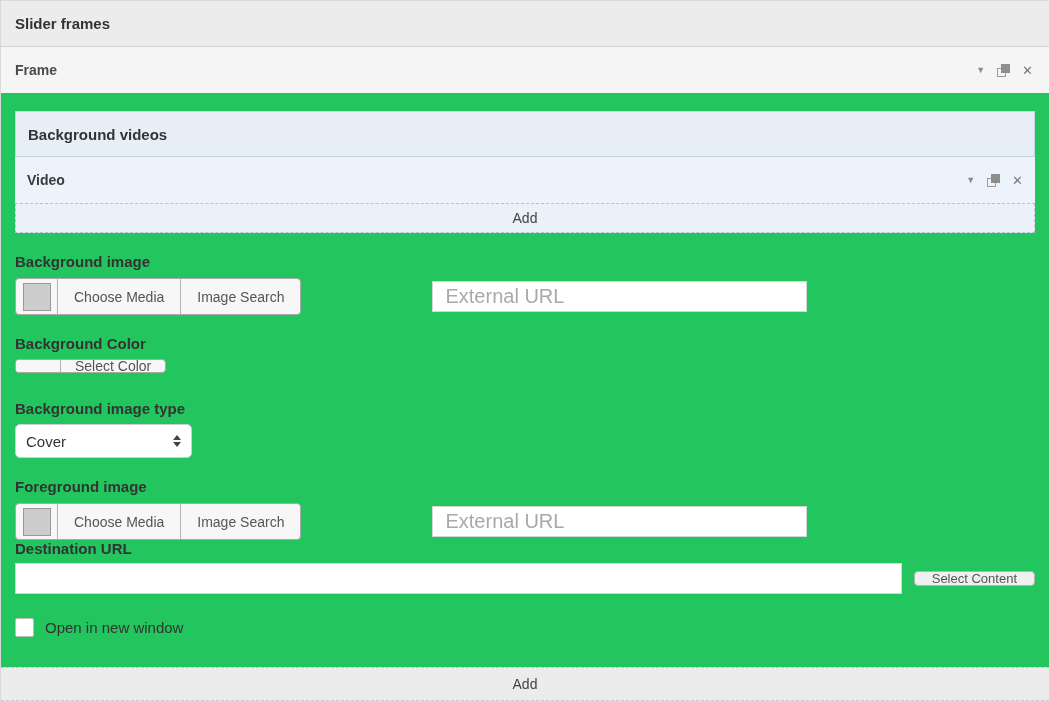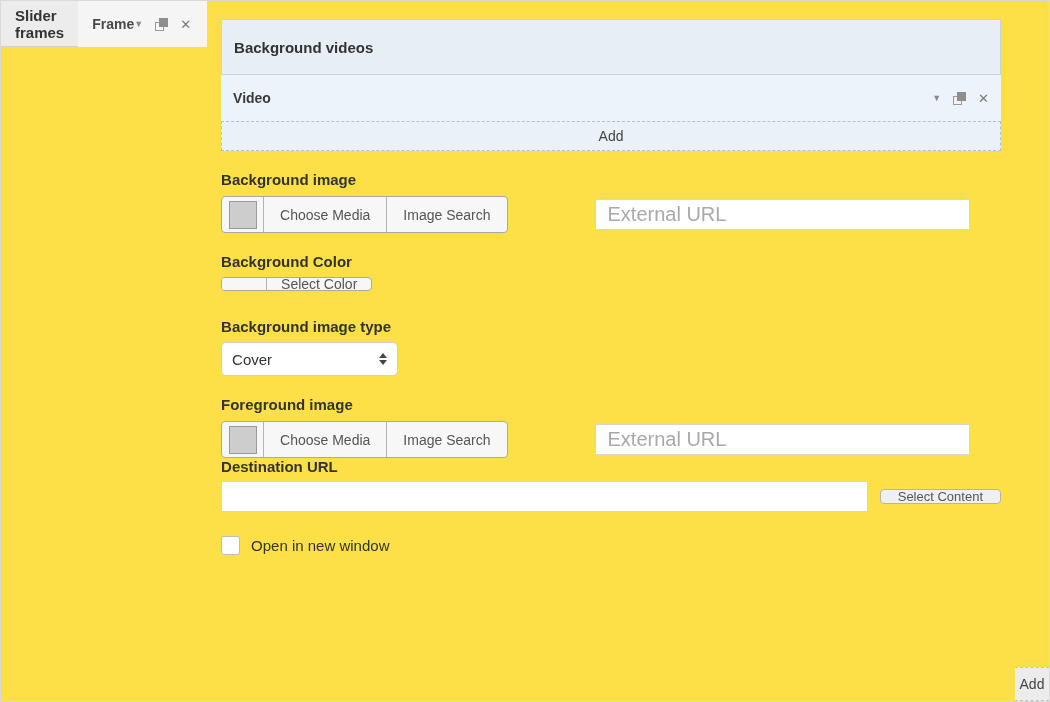--- a/index.html
+++ b/index.html
@@ -1,23 +1,23 @@
 <!DOCTYPE html>
 <html><head>
 <meta charset="utf-8">
 <style>
   * { box-sizing: border-box; margin: 0; padding: 0; }
   html,body { background:#e9e9e9; }
   body { font-family: "Liberation Sans", "DejaVu Sans", sans-serif; }
 
   .widget {
     width: 1050px; height: 702px;
-    background: #fde047;
+    background: #22c55e;
     border: 1px solid #d9d9d9;
-    display: flex; 
+    display: flex; flex-direction: column;
     overflow: hidden;
   }
 
   
   .main-header {
     height: 46px; flex: 0 0 46px;
     background: #ececec;
     border-bottom: 1px solid #d2d2d2;
     display: flex; align-items: center;
     padding: 0 14px;
@@ -38,41 +38,41 @@
   .clone-icon { position: relative; width: 13px; height: 13px; cursor: pointer; }
   .clone-back { position: absolute; left: 0; bottom: 0; width: 9px; height: 9px; border: 1px solid #9a9a9a; }
   .clone-front { position: absolute; right: 0; top: 0; width: 9px; height: 9px; background: #8e8e8e; }
 
   
   .content { flex: 1 1 auto; padding: 18px 14px 0 14px; overflow: hidden; }
 
   
   .blue-box { background: #edf3fa; }
   .blue-header {
-    height: 56px; display: flex; align-items: center;
+    height: 46px; display: flex; align-items: center;
     background: #e7eef6; border: 1px solid #c6d3e1;
     padding: 0 12px;
     font-size: 15px; font-weight: 700; color: #333;
   }
   .blue-item {
     height: 46px; display: flex; align-items: center;
     padding: 0 12px;
     font-size: 14px; font-weight: 700; color: #3a3a3a;
   }
   .blue-add {
     height: 30px; display: flex; align-items: center; justify-content: center;
     border: 1px dashed #b4c1cf; background: #eaf1f9;
     font-size: 14px; font-weight: 400; color: #444; cursor: pointer;
   }
 
   
   .field-label { font-size: 15px; font-weight: 700; color: #333; margin-top: 20px; }
 
   
-  .control-row { display: flex; align-items: center; margin-top: 8px; }
+  .control-row { display: flex; align-items: center; margin-top: 8px; gap: 44px; }
   .btn-group {
     display: inline-flex; align-items: stretch;
     border: 1px solid #a9a9a9; border-radius: 4px;
     background: #f7f7f7; height: 37px; overflow: hidden;
   }
   .btn-group .seg { display: flex; align-items: center; border-right: 1px solid #b3b3b3; }
   .btn-group .seg:last-child { border-right: none; }
   .swatch-seg { width: 42px; justify-content: center; cursor: pointer; }
   .swatch-filled { width: 28px; height: 28px; background: #cdcdcd; border: 1px solid #999; }
   .btn-seg { padding: 0 16px; font-size: 14px; color: #555; cursor: pointer; }

